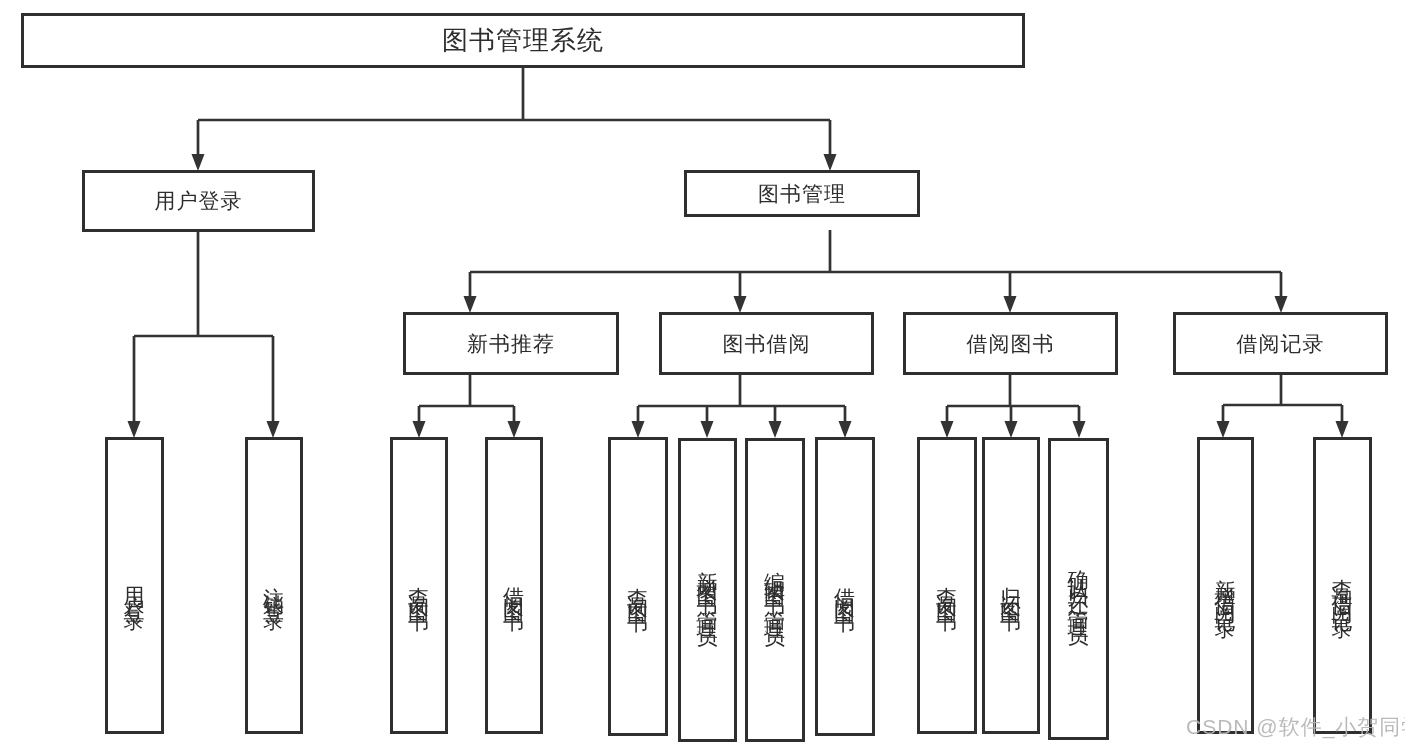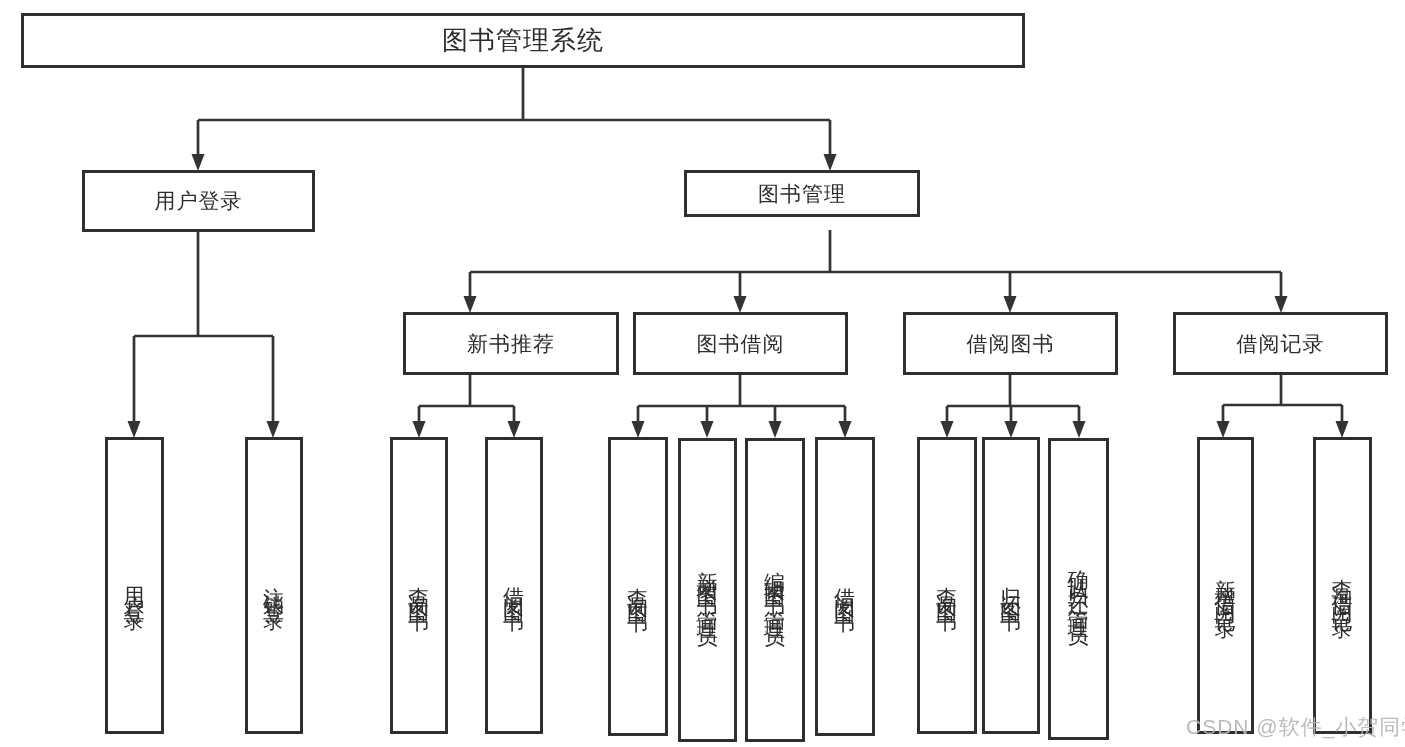--- a/index.html
+++ b/index.html
@@ -116,21 +116,21 @@
   <div class="node hbox" style="left:82px; top:170px; width:233px; height:62px;">
     <span>用户登录</span>
   </div>
   <div class="node hbox" style="left:684px; top:170px; width:236px; height:47px;">
     <span>图书管理</span>
   </div>
 
   <div class="node hbox" style="left:363px; top:312px; width:216px; height:63px;margin-left:40px;">
     <span>新书推荐</span>
   </div>
-  <div class="node hbox" style="left:633px; top:312px; width:215px; height:63px;">
+  <div class="node hbox" style="left:659px; top:312px; width:215px; height:63px;">
     <span>图书借阅</span>
   </div>
   <div class="node hbox" style="left:903px; top:312px; width:215px; height:63px;">
     <span>借阅图书</span>
   </div>
   <div class="node hbox" style="left:1173px; top:312px; width:215px; height:63px;">
     <span>借阅记录</span>
   </div>
 
   <div class="node leaf" style="left:105px; top:437px; width:59px; height:297px;">

